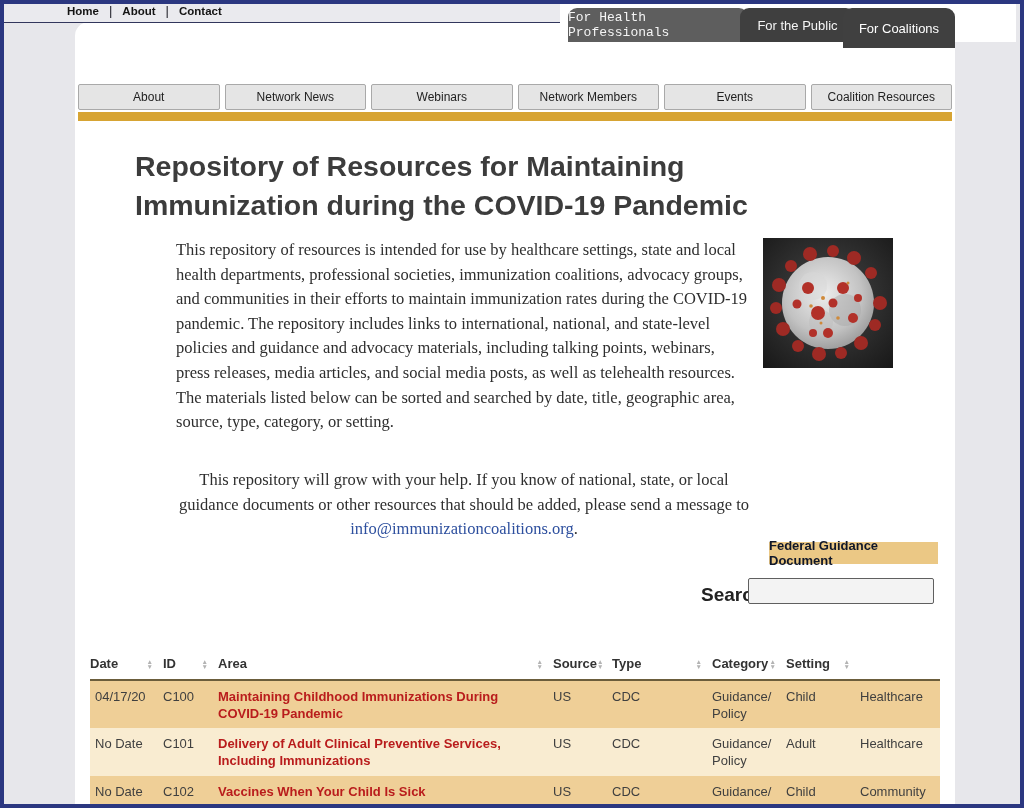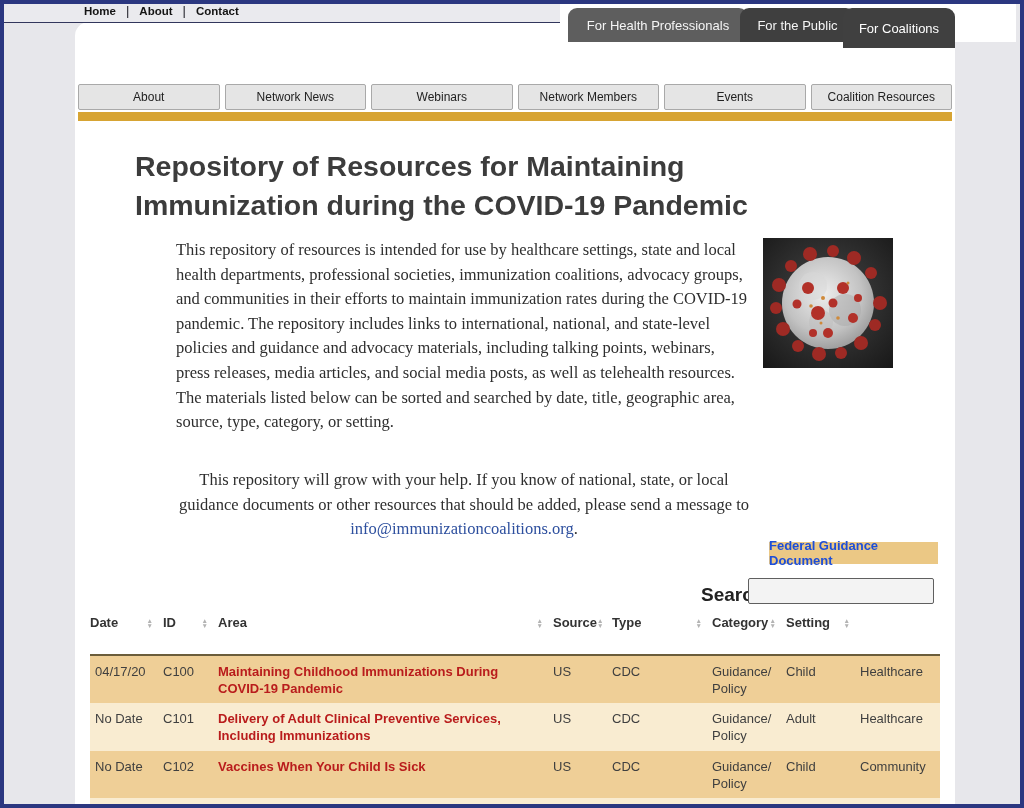--- a/index.html
+++ b/index.html
@@ -1,32 +1,32 @@
 <!DOCTYPE html>
 <html><head>
 <meta charset="utf-8">
 <style>
   html,body{margin:0;padding:0;background:#cfcfd4;font-family:"Liberation Sans",sans-serif;}
   .screen{position:relative;width:1024px;height:808px;overflow:hidden;background:#e7e7eb;}
   .frame{position:absolute;inset:0;border:4px solid #2b3780;pointer-events:none;z-index:90;}
 
   
   .menu-strip{position:absolute;left:0;top:0;width:560px;height:22px;background:#eaeaee;border-bottom:1px solid #32365c;z-index:5;}
-  .menu-items{display:flex;align-items:center;height:100%;padding-left:84px;gap:10px;}
+  .menu-items{display:flex;align-items:center;height:100%;padding-left:67px;gap:10px;}
   .menu-link{font-size:11.5px;font-weight:700;color:#141414;cursor:pointer;}
   .menu-sep{color:#22222a;font-size:13px;font-weight:400;transform:translateY(-1px);}
 
   .white-top{position:absolute;left:560px;top:0;width:456px;height:42px;background:#ffffff;z-index:1;}
 
   
   .page{position:absolute;left:75px;top:22px;width:880px;height:786px;background:#ffffff;border-radius:14px 14px 0 0;z-index:2;}
 
   
   .tab{position:absolute;height:34px;top:8px;border-radius:9px 9px 0 0;color:#f5f5f5;font-size:13px;display:flex;align-items:center;justify-content:center;z-index:6;cursor:pointer;}
-  .tab-1{left:568px;width:180px;background:#5e5e5e;}
+  .tab-1{left:568px;width:180px;background:#5e5e5e;font-family:Liberation Mono, monospace;}
   .tab-2{left:740px;width:115px;background:#3f3f3f;}
   .tab-3{left:843px;width:112px;background:#404040;height:40px;color:#fff;}
 
   
   .gold-band{position:absolute;left:0;top:42px;width:1024px;height:36px;background:#d7a433;z-index:4;display:flex;align-items:center;}
   .site-title{color:#ffffff;font-size:20px;font-weight:600;padding-left:90px;letter-spacing:.2px;}
 
   
   .nav-row{position:absolute;left:78px;top:84px;width:874px;height:26px;display:flex;gap:5px;z-index:5;}
   .nav-btn{flex:1;background:#e5e5e5;border:1px solid #a9a9a9;border-radius:2px;font-size:12px;color:#222;display:flex;align-items:center;justify-content:center;cursor:pointer;}
@@ -34,28 +34,28 @@
 
   
   .page-title{position:absolute;left:135px;top:147px;width:735px;font-size:28.5px;line-height:39px;font-weight:600;color:#3c3c3c;z-index:5;}
   .para{position:absolute;left:176px;width:576px;font-family:"Liberation Serif",serif;font-size:16.5px;line-height:24.6px;color:#2e2e2e;z-index:5;}
   .para-1{top:238px;}
   .para-2{top:468px;}
   .email-link{color:#2d4f9e;text-decoration:none;cursor:pointer;}
 
   .virus{position:absolute;left:763px;top:238px;width:130px;height:130px;z-index:5;}
 
-  .badge{position:absolute;left:769px;top:542px;width:169px;height:22px;background:#ebc885;color:#1d4ed8;font-size:13px;font-weight:700;display:flex;align-items:center;justify-content:center;z-index:5;}
+  .badge{position:absolute;left:769px;top:542px;width:169px;height:22px;background:#ebc885;color:#0f172a;font-size:13px;font-weight:700;display:flex;align-items:center;justify-content:center;z-index:5;}
 
   .search-label{position:absolute;left:701px;top:584px;font-size:19px;font-weight:700;color:#222;z-index:5;}
   .search-input{position:absolute;left:748px;top:578px;width:186px;height:26px;background:#f3f3f3;border:1px solid #5f5f5f;border-radius:2px;z-index:5;font-size:13px;padding:0 6px;box-sizing:border-box;}
 
   
   .table{position:absolute;left:90px;top:615px;width:850px;z-index:5;}
-  .t-head{display:grid;grid-template-columns:73px 55px 335px 59px 100px 74px 74px 80px;border-bottom:2px solid #6b5d3b;padding-bottom:24px;}
+  .t-head{display:grid;grid-template-columns:73px 55px 335px 59px 100px 74px 74px 80px;border-bottom:2px solid #6b5d3b;padding-bottom:8px;margin-top:41px;}
   .t-hcell{display:flex;align-items:center;justify-content:space-between;font-size:13px;font-weight:700;color:#333;padding-right:10px;cursor:pointer;}
   .sort{display:flex;flex-direction:column;line-height:5px;color:#b3b3b3;font-size:6.5px;cursor:pointer;}
   .t-row{display:grid;grid-template-columns:73px 55px 335px 59px 100px 74px 74px 80px;padding:8px 0 6px 0;}
   .t-row.row-dark{background:#efcf97;}
   .t-row.row-light{background:#f9ecd1;}
   .t-body .t-row:nth-child(4){border-top:13px solid #f9ecd1;}
   .t-row:nth-child(1){min-height:32px;}
   .t-row:nth-child(2){min-height:34px;}
   .t-row:nth-child(3){min-height:30px;}
   .t-cell{font-size:13px;line-height:16.5px;color:#3f3f3f;padding-right:12px;overflow-wrap:break-word;}

